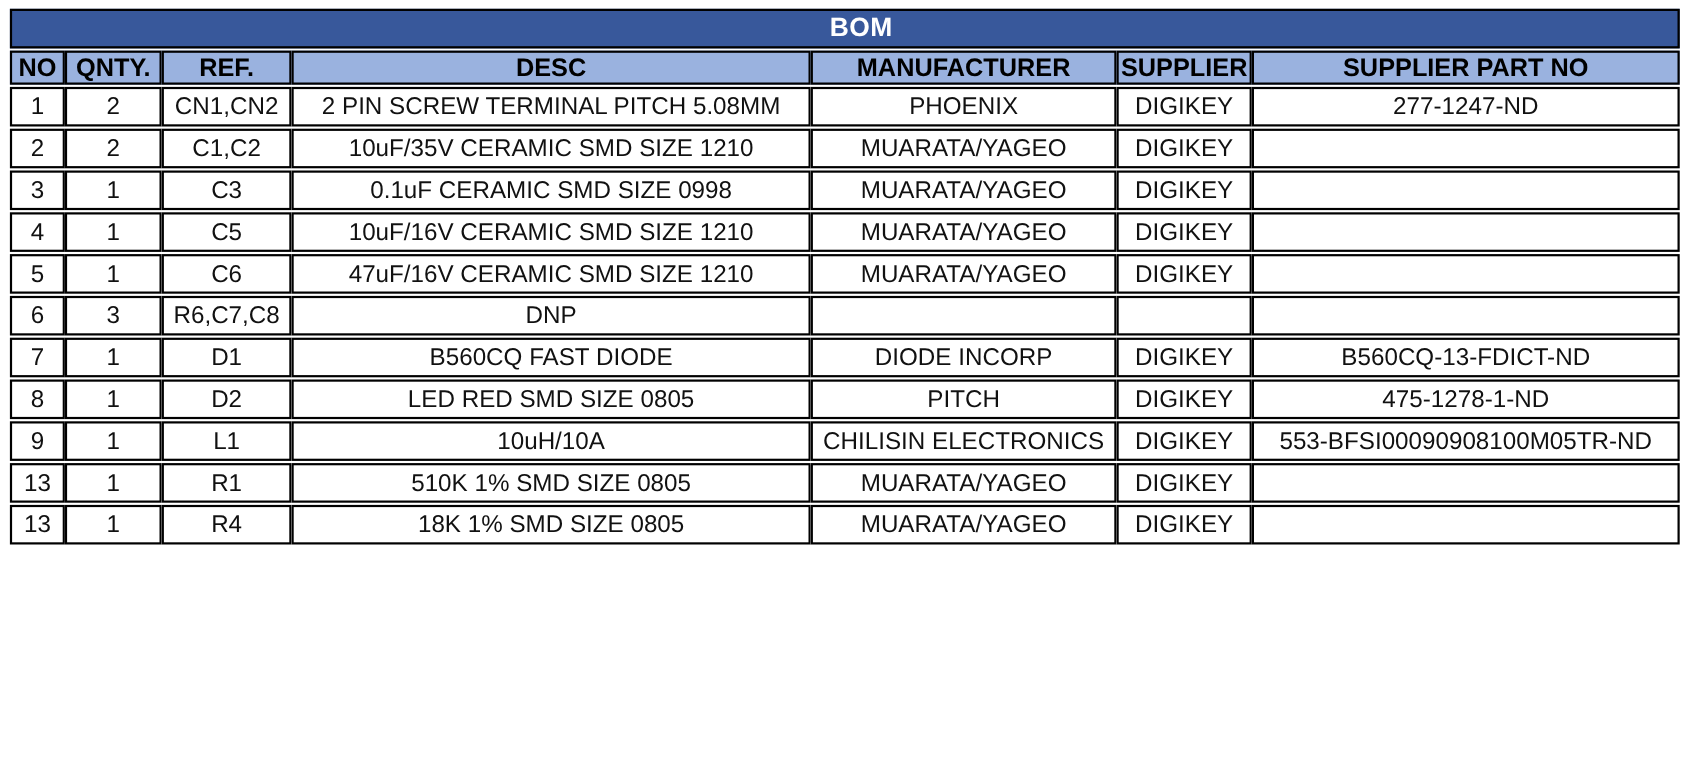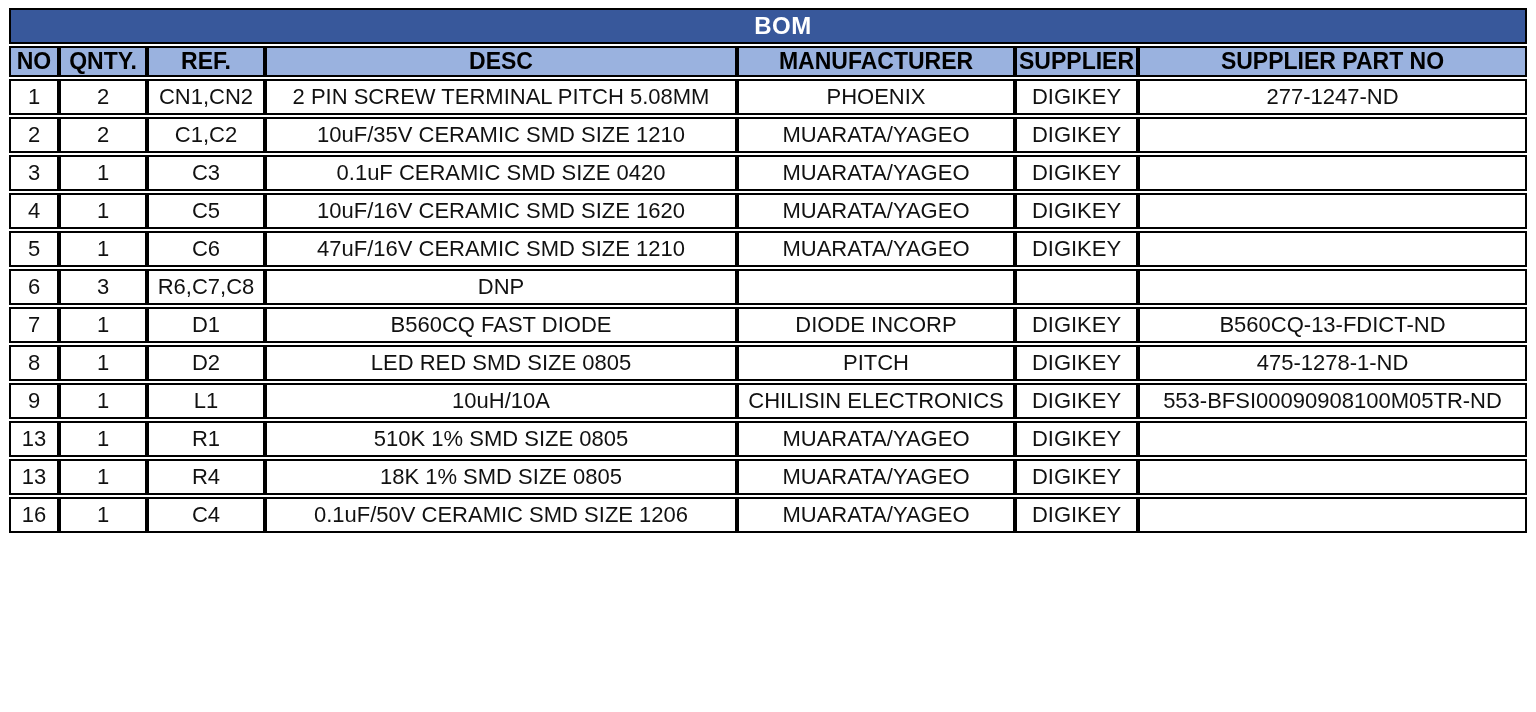--- a/index.html
+++ b/index.html
@@ -106,30 +106,30 @@
           <td>C1,C2</td>
           <td>10uF/35V CERAMIC SMD SIZE 1210</td>
           <td>MUARATA/YAGEO</td>
           <td>DIGIKEY</td>
           <td></td>
         </tr>
         <tr>
           <td>3</td>
           <td>1</td>
           <td>C3</td>
-          <td>0.1uF CERAMIC SMD SIZE 0420</td>
+          <td>0.1uF CERAMIC SMD SIZE 0998</td>
           <td>MUARATA/YAGEO</td>
           <td>DIGIKEY</td>
           <td></td>
         </tr>
         <tr>
           <td>4</td>
           <td>1</td>
           <td>C5</td>
-          <td>10uF/16V CERAMIC SMD SIZE 1620</td>
+          <td>10uF/16V CERAMIC SMD SIZE 1210</td>
           <td>MUARATA/YAGEO</td>
           <td>DIGIKEY</td>
           <td></td>
         </tr>
         <tr>
           <td>5</td>
           <td>1</td>
           <td>C6</td>
           <td>47uF/16V CERAMIC SMD SIZE 1210</td>
           <td>MUARATA/YAGEO</td>
@@ -183,24 +183,15 @@
         </tr>
         <tr>
           <td>13</td>
           <td>1</td>
           <td>R4</td>
           <td>18K 1% SMD SIZE 0805</td>
           <td>MUARATA/YAGEO</td>
           <td>DIGIKEY</td>
           <td></td>
         </tr>
-        <tr>
-          <td>16</td>
-          <td>1</td>
-          <td>C4</td>
-          <td>0.1uF/50V CERAMIC SMD SIZE 1206</td>
-          <td>MUARATA/YAGEO</td>
-          <td>DIGIKEY</td>
-          <td></td>
-        </tr>
       </tbody>
   </table>
 </div>
 
 </body></html>

